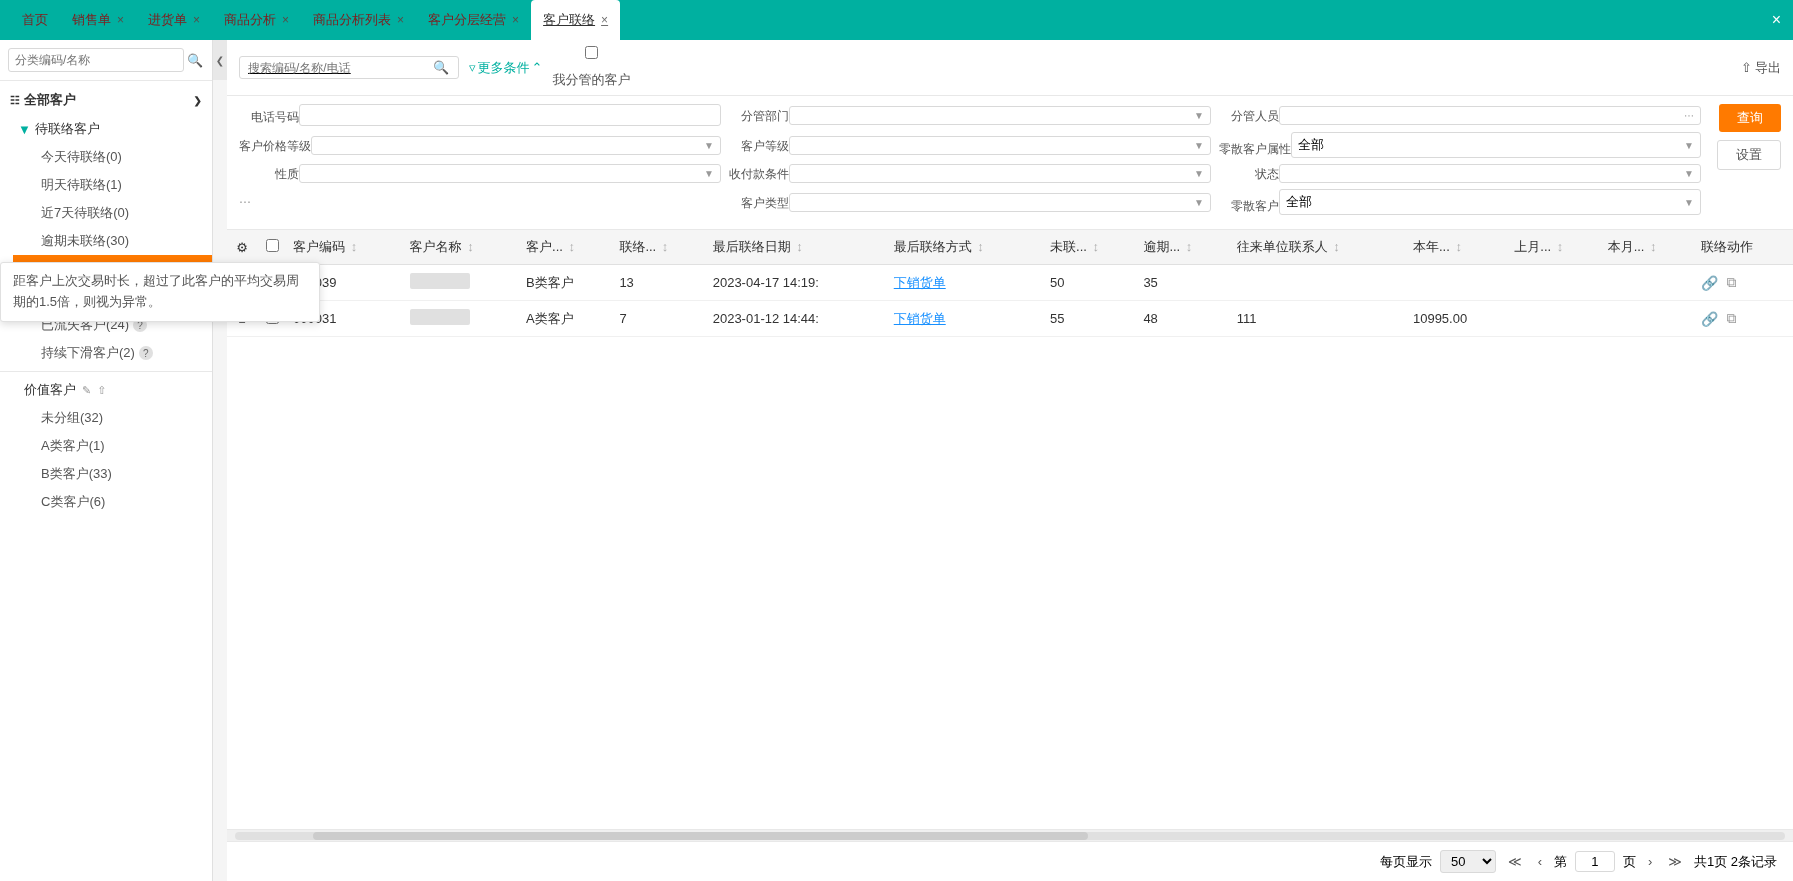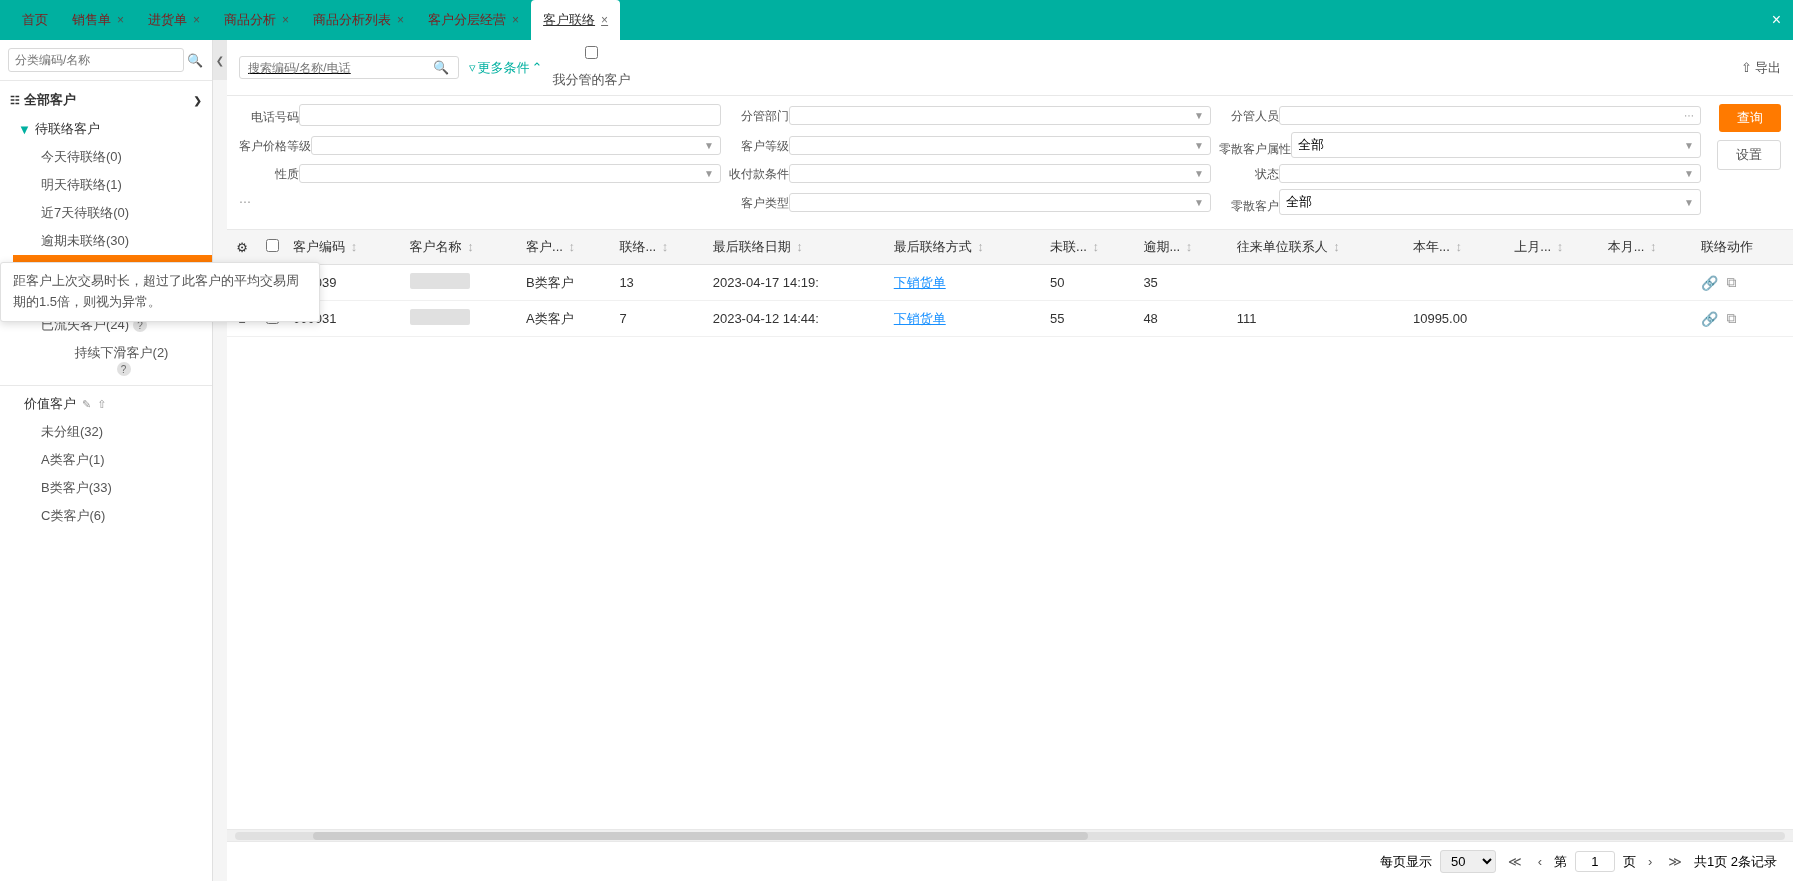--- a/index.html
+++ b/index.html
@@ -261,21 +261,21 @@
         <span style="margin-left:4px;background:#ff7a00;color:white;border-radius:50%;width:14px;height:14px;display:inline-flex;align-items:center;justify-content:center;font-size:10px;">?</span>
       </div>
       <div class="sidebar-item" style="display:flex;align-items:center;">
         <span>流失预警客户(3)</span>
         <span style="margin-left:4px;background:#e0e0e0;color:#666;border-radius:50%;width:14px;height:14px;display:inline-flex;align-items:center;justify-content:center;font-size:10px;">?</span>
       </div>
       <div class="sidebar-item" style="display:flex;align-items:center;">
         <span>已流失客户(24)</span>
         <span style="margin-left:4px;background:#e0e0e0;color:#666;border-radius:50%;width:14px;height:14px;display:inline-flex;align-items:center;justify-content:center;font-size:10px;">?</span>
       </div>
-      <div class="sidebar-item" style="display:flex;align-items:center;flex-direction:column;">
+      <div class="sidebar-item" style="display:flex;align-items:center;">
         <span>持续下滑客户(2)</span>
         <span style="margin-left:4px;background:#e0e0e0;color:#666;border-radius:50%;width:14px;height:14px;display:inline-flex;align-items:center;justify-content:center;font-size:10px;">?</span>
       </div>
       <div class="sidebar-divider"></div>
       <div class="sidebar-group-section" style="display:flex;align-items:center;gap:6px;">
         <span>价值客户</span>
         <span style="color:#999;font-size:11px;">✎</span>
         <span style="color:#999;font-size:11px;">⇧</span>
       </div>
       <div class="sidebar-item">
@@ -503,21 +503,21 @@
             <td class="row-num">2</td>
             <td class="checkbox-col">
               <input type="checkbox" style="">
             </td>
             <td>000031</td>
             <td>
               <span style="display:inline-block;width:60px;height:16px;background:#e0e0e0;border-radius:2px;"></span>
             </td>
             <td>A类客户</td>
             <td>7</td>
-            <td>2023-04-12 14:44:</td>
+            <td>2023-01-12 14:44:</td>
             <td>
               <span class="link-text">下销货单</span>
             </td>
             <td>55</td>
             <td>48</td>
             <td>111</td>
             <td>10995.00</td>
             <td></td>
             <td></td>
             <td>

